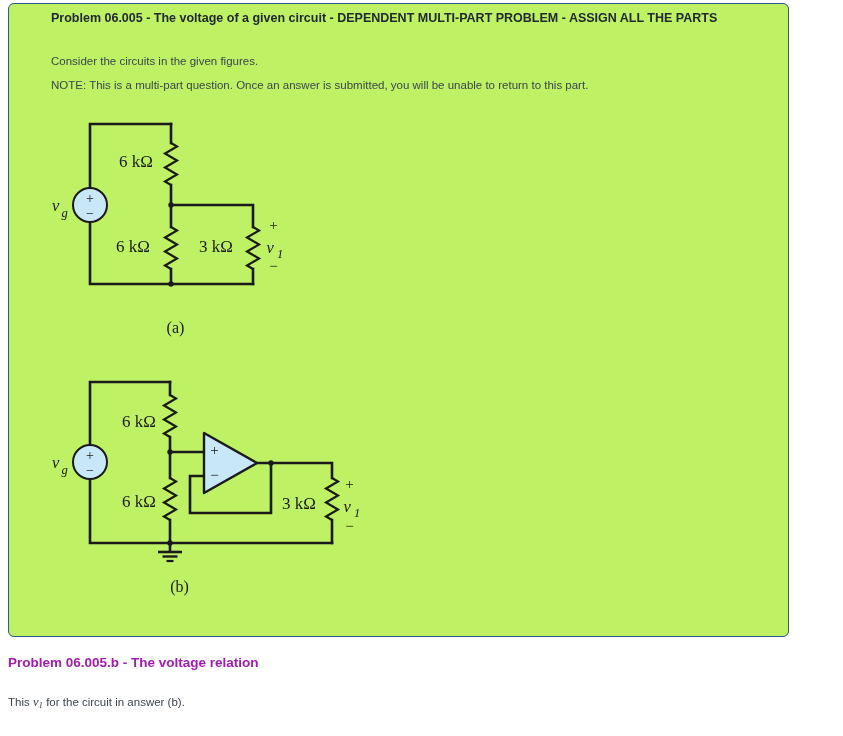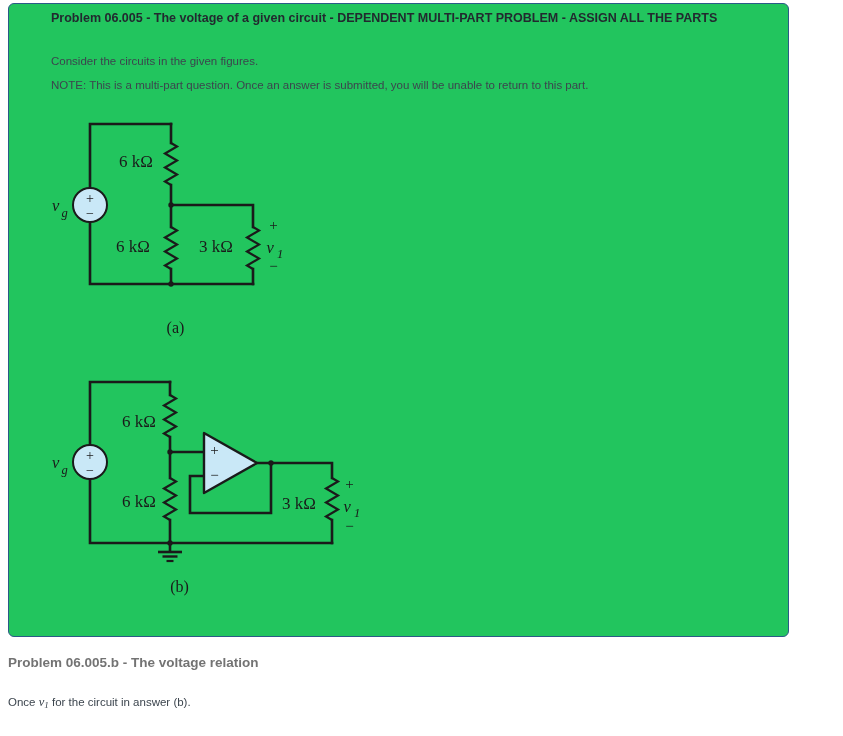--- a/index.html
+++ b/index.html
@@ -1,27 +1,27 @@
 <!DOCTYPE html>
 <html><head>
 <meta charset="utf-8">
 <style>
   html,body{margin:0;padding:0;background:#ffffff;}
   body{position:relative;width:843px;height:736px;font-family:"Liberation Sans",sans-serif;overflow:hidden;}
 
   .panel{position:absolute;left:8px;top:3px;width:781px;height:634px;
-         border:1px solid #2b5a87;border-radius:6px;background:#22c55e;box-sizing:border-box;}
+         border:1px solid #2b5a87;border-radius:6px;background:#bef264;box-sizing:border-box;}
 
   .panel-title{position:absolute;left:42px;top:5px;width:716px;
                font-size:12.5px;font-weight:bold;line-height:19px;color:#22292f;}
   .panel-text{position:absolute;left:42px;font-size:11.5px;color:#3c454e;line-height:14px;}
 
   .fig{position:absolute;}
 
-  .footer-subtitle{position:absolute;left:8px;top:655px;font-size:13.5px;font-weight:bold;color:#737373;}
+  .footer-subtitle{position:absolute;left:8px;top:655px;font-size:13.5px;font-weight:bold;color:#a21caf;}
   .footer-question{position:absolute;left:8px;top:695px;font-size:11.5px;color:#3c454e;}
   .qvar{font-family:"Liberation Serif",serif;font-style:italic;font-size:12.5px;}
   .qsub{font-family:"Liberation Serif",serif;font-style:italic;font-size:9px;vertical-align:-2px;}
 
   
   text{font-family:"Liberation Serif",serif;fill:#1a1a1a;}
   .rlabel{font-size:17px;}
   .cvar{font-size:16.5px;font-style:italic;}
   .csub{font-size:12.5px;font-style:italic;}
   .sign{font-size:15px;}
@@ -111,13 +111,13 @@
   <text class="cvar" x="52" y="468">v</text>
   <text class="csub" x="61.5" y="474">g</text>
   <text class="sign" x="349.5" y="489" text-anchor="middle">+</text>
   <text class="cvar" x="343.5" y="512">v</text>
   <text class="csub" x="354" y="517">1</text>
   <text class="sign" x="349.5" y="531" text-anchor="middle">−</text>
   <text class="caption" x="179.5" y="592" text-anchor="middle">(b)</text>
 </svg>
 
 <div class="footer-subtitle">Problem 06.005.b - The voltage relation</div>
-<div class="footer-question"><span>Once </span><span class="qvar">v</span><span class="qsub">1</span><span> for the circuit in answer (b).</span></div>
+<div class="footer-question"><span>This </span><span class="qvar">v</span><span class="qsub">1</span><span> for the circuit in answer (b).</span></div>
 
 </body></html>

